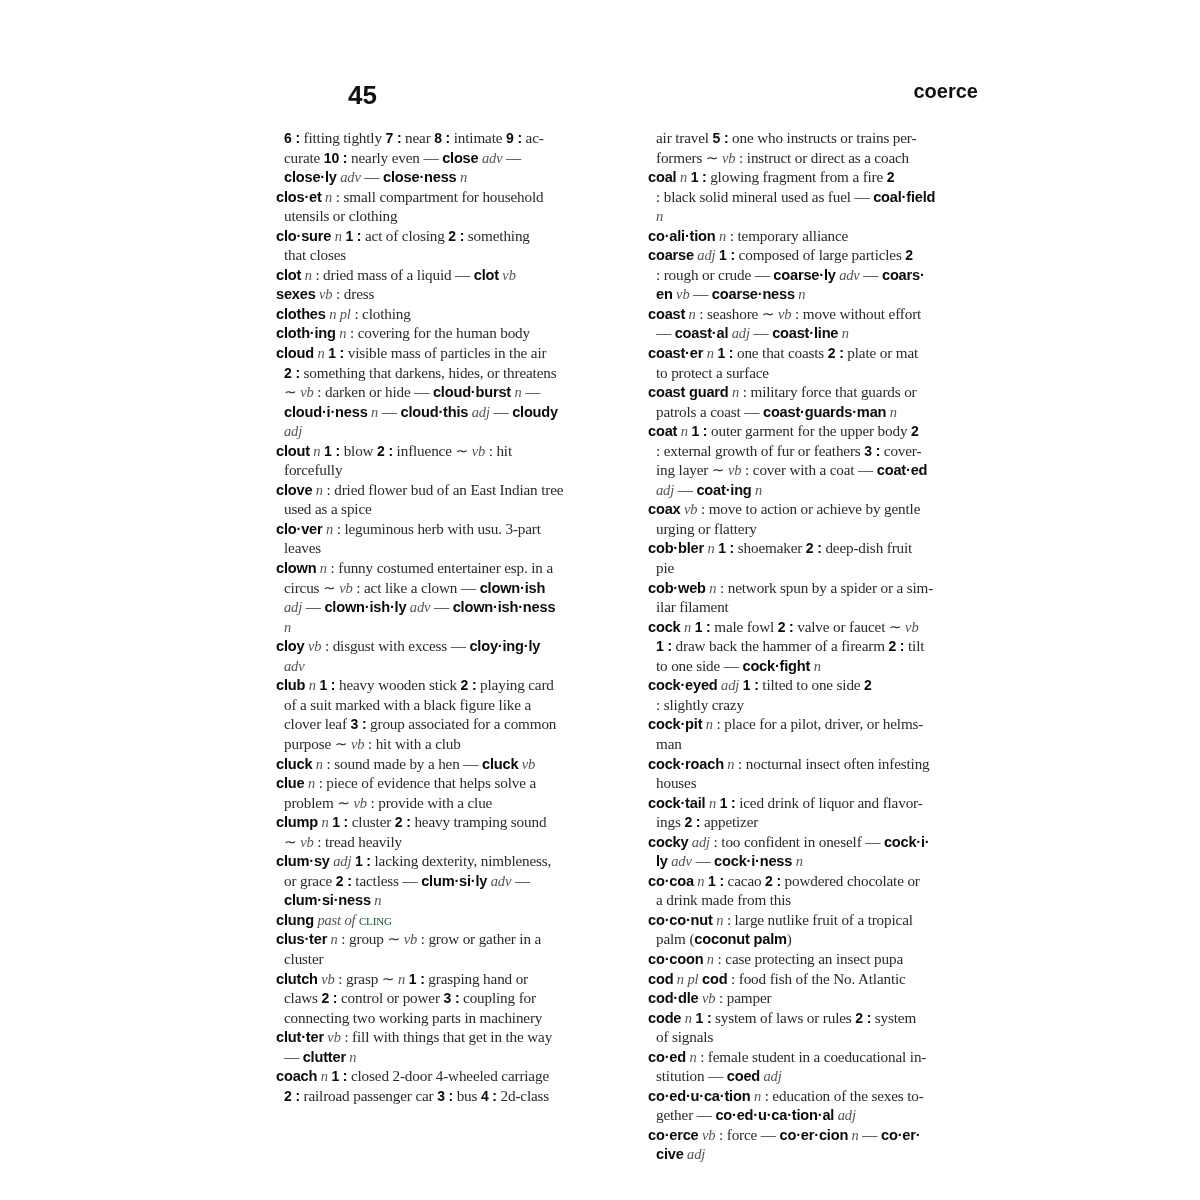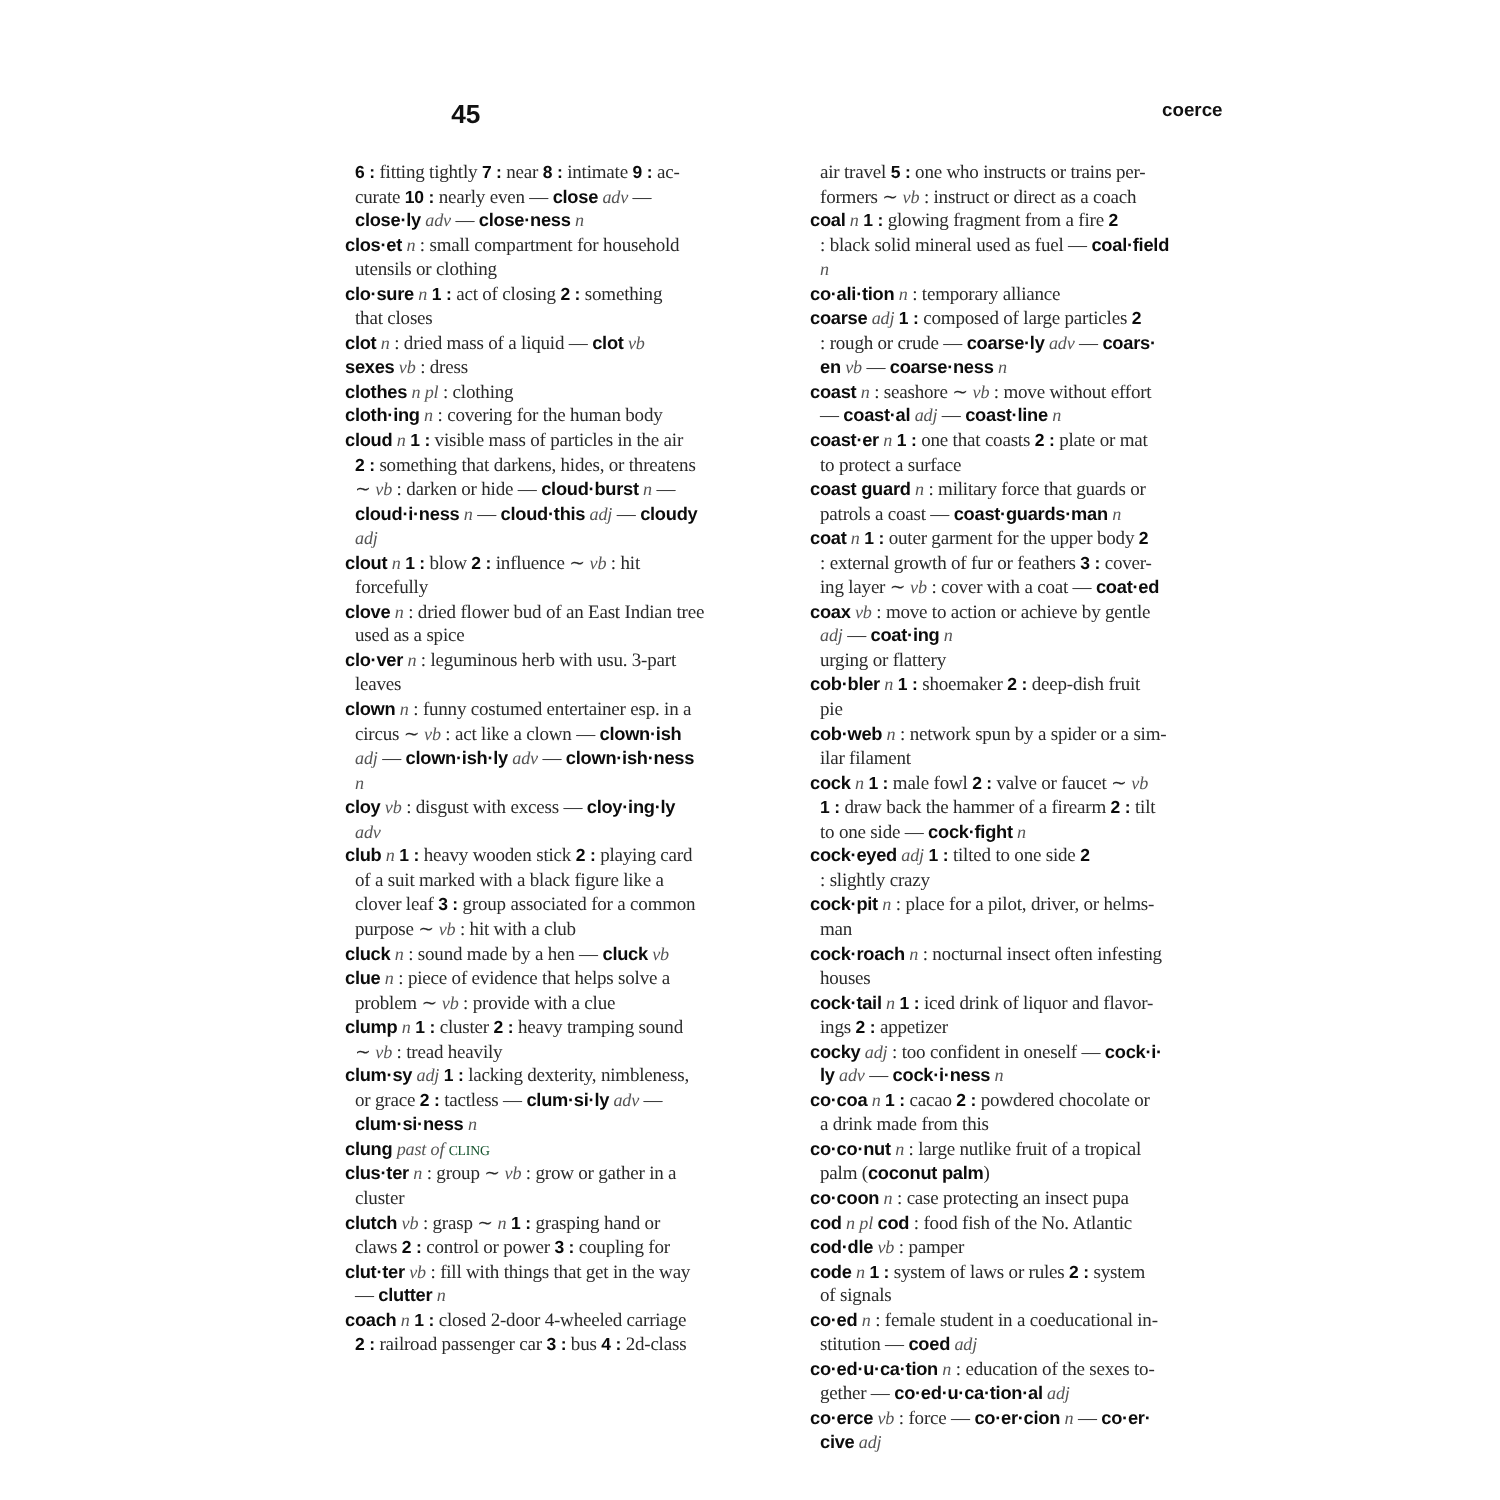--- a/index.html
+++ b/index.html
@@ -1,19 +1,19 @@
 <!DOCTYPE html>
 <html><head>
 <meta charset="utf-8">
 <style>
   html, body { margin:0; padding:0; background:#ffffff; }
   body { width:1200px; height:1200px; position:relative; overflow:hidden; color:#1a1a1a; }
   .header { position:absolute; top:80px; left:0; width:1200px; height:30px; }
-  .page-num { position:absolute; left:361px; top:0; font-family:"Liberation Sans", sans-serif; font-weight:bold; font-size:21px; color:#111; }
-  .guide-word { position:absolute; right:222px; top:0; font-family:"Liberation Sans", sans-serif; font-weight:bold; font-size:15px; color:#111; }
+  .page-num { position:absolute; left:348px; top:0; font-family:"Liberation Sans", sans-serif; font-weight:bold; font-size:26px; color:#111; }
+  .guide-word { position:absolute; right:222px; top:0; font-family:"Liberation Sans", sans-serif; font-weight:bold; font-size:20px; color:#111; }
   .col { position:absolute; top:128px; width:346px; }
   .col-left { left:276px; }
   .col-right { left:648px; }
   .line { height:19.55px; line-height:19.55px; font-family:"Liberation Serif", serif; font-size:15.2px; white-space:nowrap; overflow:visible; color:#2a2a2a; letter-spacing:-0.15px; }
   .line.indent { padding-left:8px; }
   .hw { font-family:"Liberation Sans", sans-serif; font-weight:bold; font-size:14.6px; color:#0c0c0c; letter-spacing:-0.2px; }
   .sn { font-family:"Liberation Sans", sans-serif; font-weight:bold; font-size:14px; color:#0c0c0c; }
   .pos { font-style:italic; color:#555; font-size:14.5px; }
   .sc { font-variant:small-caps; color:#14532d; }
 </style>
@@ -64,20 +64,21 @@
     <div class="line"><span class="hw">clump</span><span class="pos"> n</span><span>  </span><span class="sn">1 :</span><span> cluster  </span><span class="sn">2 :</span><span> heavy tramping sound</span></div>
     <div class="line indent"><span>∼ </span><span class="pos">vb</span><span> : tread heavily</span></div>
     <div class="line"><span class="hw">clum·sy</span><span class="pos"> adj</span><span>  </span><span class="sn">1 :</span><span> lacking dexterity, nimbleness,</span></div>
     <div class="line indent"><span>or grace  </span><span class="sn">2 :</span><span> tactless — </span><span class="hw">clum·si·ly</span><span class="pos"> adv</span><span> —</span></div>
     <div class="line indent"><span class="hw">clum·si·ness</span><span class="pos"> n</span></div>
     <div class="line"><span class="hw">clung</span><span class="pos"> past of </span><span class="sc">cling</span></div>
     <div class="line"><span class="hw">clus·ter</span><span class="pos"> n</span><span> : group ∼ </span><span class="pos">vb</span><span> : grow or gather in a</span></div>
     <div class="line indent"><span>cluster</span></div>
     <div class="line"><span class="hw">clutch</span><span class="pos"> vb</span><span> : grasp ∼ </span><span class="pos">n</span><span>  </span><span class="sn">1 :</span><span> grasping hand or</span></div>
     <div class="line indent"><span>claws  </span><span class="sn">2 :</span><span> control or power  </span><span class="sn">3 :</span><span> coupling for</span></div>
+    <div class="line indent"><span>connecting two working parts in machinery</span></div>
     <div class="line"><span class="hw">clut·ter</span><span class="pos"> vb</span><span> : fill with things that get in the way</span></div>
     <div class="line indent"><span>— </span><span class="hw">clutter</span><span class="pos"> n</span></div>
     <div class="line"><span class="hw">coach</span><span class="pos"> n</span><span>  </span><span class="sn">1 :</span><span> closed 2-door 4-wheeled carriage</span></div>
     <div class="line indent"><span class="sn">2 :</span><span> railroad passenger car  </span><span class="sn">3 :</span><span> bus  </span><span class="sn">4 :</span><span> 2d-class</span></div>
   </div>
 <div class="col col-right">
     <div class="line indent"><span>air travel  </span><span class="sn">5 :</span><span> one who instructs or trains per-</span></div>
     <div class="line indent"><span>formers ∼ </span><span class="pos">vb</span><span> : instruct or direct as a coach</span></div>
     <div class="line"><span class="hw">coal</span><span class="pos"> n</span><span>  </span><span class="sn">1 :</span><span> glowing fragment from a fire  </span><span class="sn">2</span></div>
     <div class="line indent"><span>: black solid mineral used as fuel — </span><span class="hw">coal·field</span></div>
@@ -88,22 +89,22 @@
     <div class="line indent"><span class="hw">en</span><span class="pos"> vb</span><span> — </span><span class="hw">coarse·ness</span><span class="pos"> n</span></div>
     <div class="line"><span class="hw">coast</span><span class="pos"> n</span><span> : seashore ∼ </span><span class="pos">vb</span><span> : move without effort</span></div>
     <div class="line indent"><span>— </span><span class="hw">coast·al</span><span class="pos"> adj</span><span> — </span><span class="hw">coast·line</span><span class="pos"> n</span></div>
     <div class="line"><span class="hw">coast·er</span><span class="pos"> n</span><span>  </span><span class="sn">1 :</span><span> one that coasts  </span><span class="sn">2 :</span><span> plate or mat</span></div>
     <div class="line indent"><span>to protect a surface</span></div>
     <div class="line"><span class="hw">coast guard</span><span class="pos"> n</span><span> : military force that guards or</span></div>
     <div class="line indent"><span>patrols a coast — </span><span class="hw">coast·guards·man</span><span class="pos"> n</span></div>
     <div class="line"><span class="hw">coat</span><span class="pos"> n</span><span>  </span><span class="sn">1 :</span><span> outer garment for the upper body  </span><span class="sn">2</span></div>
     <div class="line indent"><span>: external growth of fur or feathers  </span><span class="sn">3 :</span><span> cover-</span></div>
     <div class="line indent"><span>ing layer ∼ </span><span class="pos">vb</span><span> : cover with a coat — </span><span class="hw">coat·ed</span></div>
+    <div class="line indent"><span class="pos">adj</span><span> — </span><span class="hw">coat·ing</span><span class="pos"> n</span></div>
     <div class="line"><span class="hw">coax</span><span class="pos"> vb</span><span> : move to action or achieve by gentle</span></div>
-    <div class="line indent"><span class="pos">adj</span><span> — </span><span class="hw">coat·ing</span><span class="pos"> n</span></div>
     <div class="line indent"><span>urging or flattery</span></div>
     <div class="line"><span class="hw">cob·bler</span><span class="pos"> n</span><span>  </span><span class="sn">1 :</span><span> shoemaker  </span><span class="sn">2 :</span><span> deep-dish fruit</span></div>
     <div class="line indent"><span>pie</span></div>
     <div class="line"><span class="hw">cob·web</span><span class="pos"> n</span><span> : network spun by a spider or a sim-</span></div>
     <div class="line indent"><span>ilar filament</span></div>
     <div class="line"><span class="hw">cock</span><span class="pos"> n</span><span>  </span><span class="sn">1 :</span><span> male fowl  </span><span class="sn">2 :</span><span> valve or faucet ∼ </span><span class="pos">vb</span></div>
     <div class="line indent"><span class="sn">1 :</span><span> draw back the hammer of a firearm  </span><span class="sn">2 :</span><span> tilt</span></div>
     <div class="line indent"><span>to one side — </span><span class="hw">cock·fight</span><span class="pos"> n</span></div>
     <div class="line"><span class="hw">cock·eyed</span><span class="pos"> adj</span><span>  </span><span class="sn">1 :</span><span> tilted to one side  </span><span class="sn">2</span></div>
     <div class="line indent"><span>: slightly crazy</span></div>

